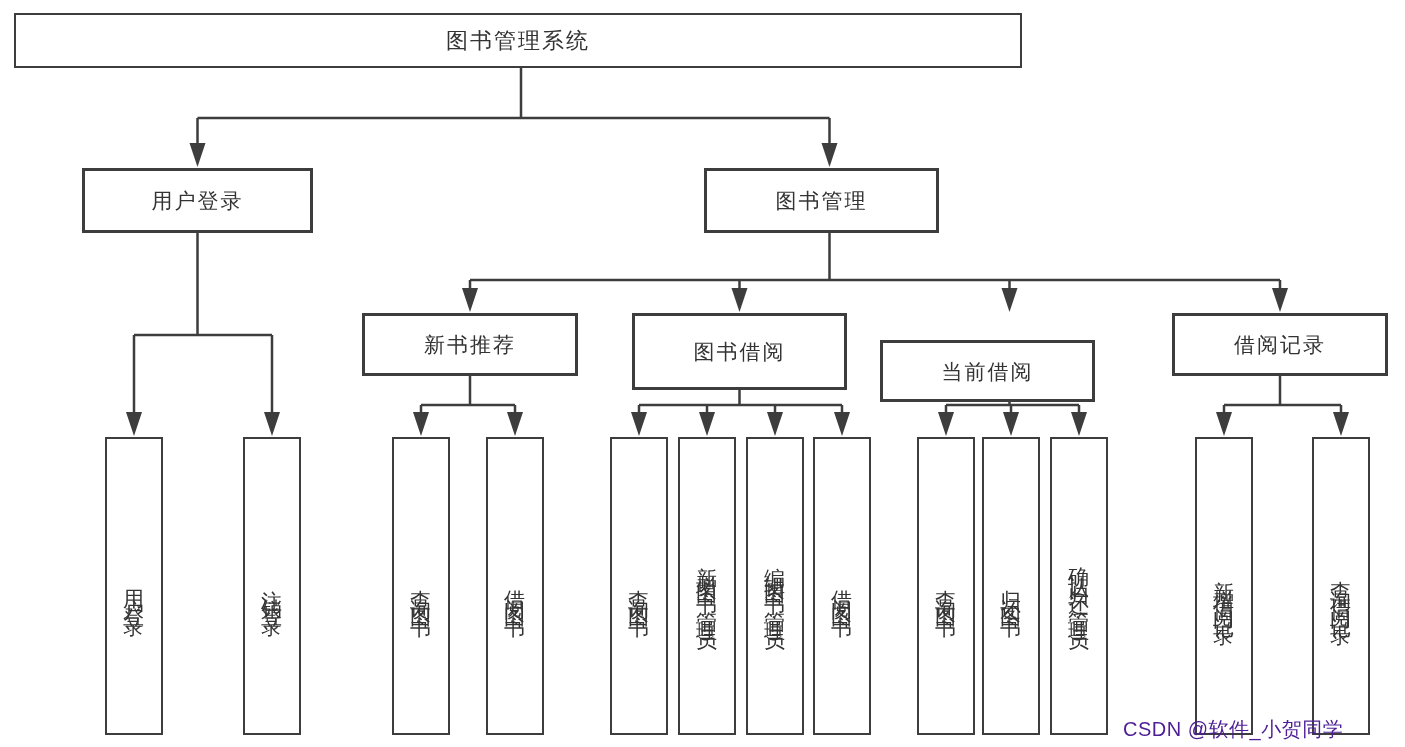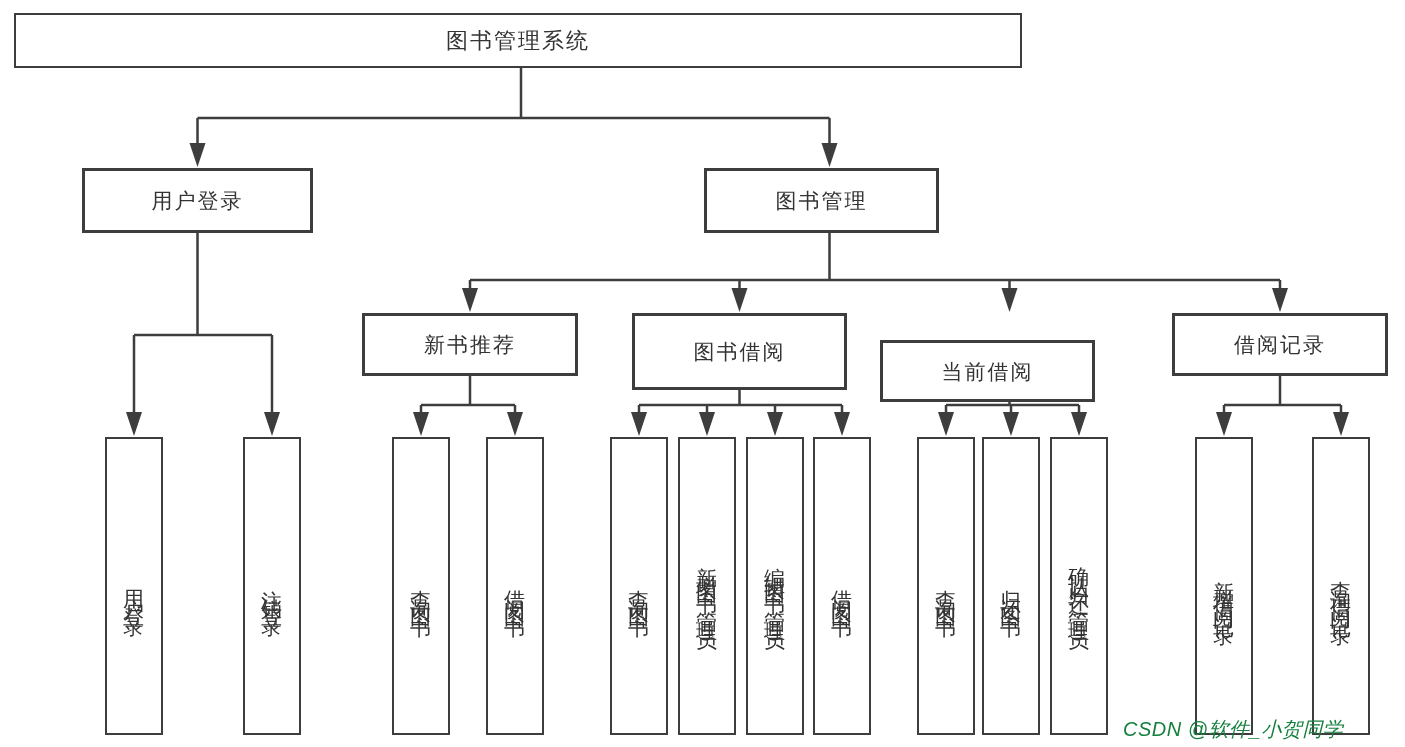--- a/index.html
+++ b/index.html
@@ -16,21 +16,21 @@
   .root{border-width:2px;font-size:22px;letter-spacing:2px;text-align:right;}
   .mid{font-size:21px;letter-spacing:2px;}
   .leaf{
     border-width:2.5px;
     writing-mode:vertical-rl;text-orientation:mixed;
     font-size:21px;letter-spacing:9px;
   }
   .leaf span{display:block;margin-bottom:-9px;}
   .watermark{
     position:absolute;left:1123px;top:716px;z-index:3;
-    font-size:20px;letter-spacing:0.5px;color:#15803d;white-space:nowrap;font-style:italic;
+    font-size:20px;letter-spacing:0.5px;color:#4c1d95;white-space:nowrap;
   }
 </style>
 </head>
 <body>
 
 <div id="stage">
 
   <svg id="wires" width="1405" height="747" viewBox="0 0 1405 747" aria-hidden="true">
     <path fill="none" stroke="#3d3d3d" stroke-width="2.5" d="M521 68 V118 M197.5 118 H829.5 M197.5 118 V146 M829.5 118 V146
              M197.5 233 V335 M134 335 H272 M134 335 V418 M272 335 V418

